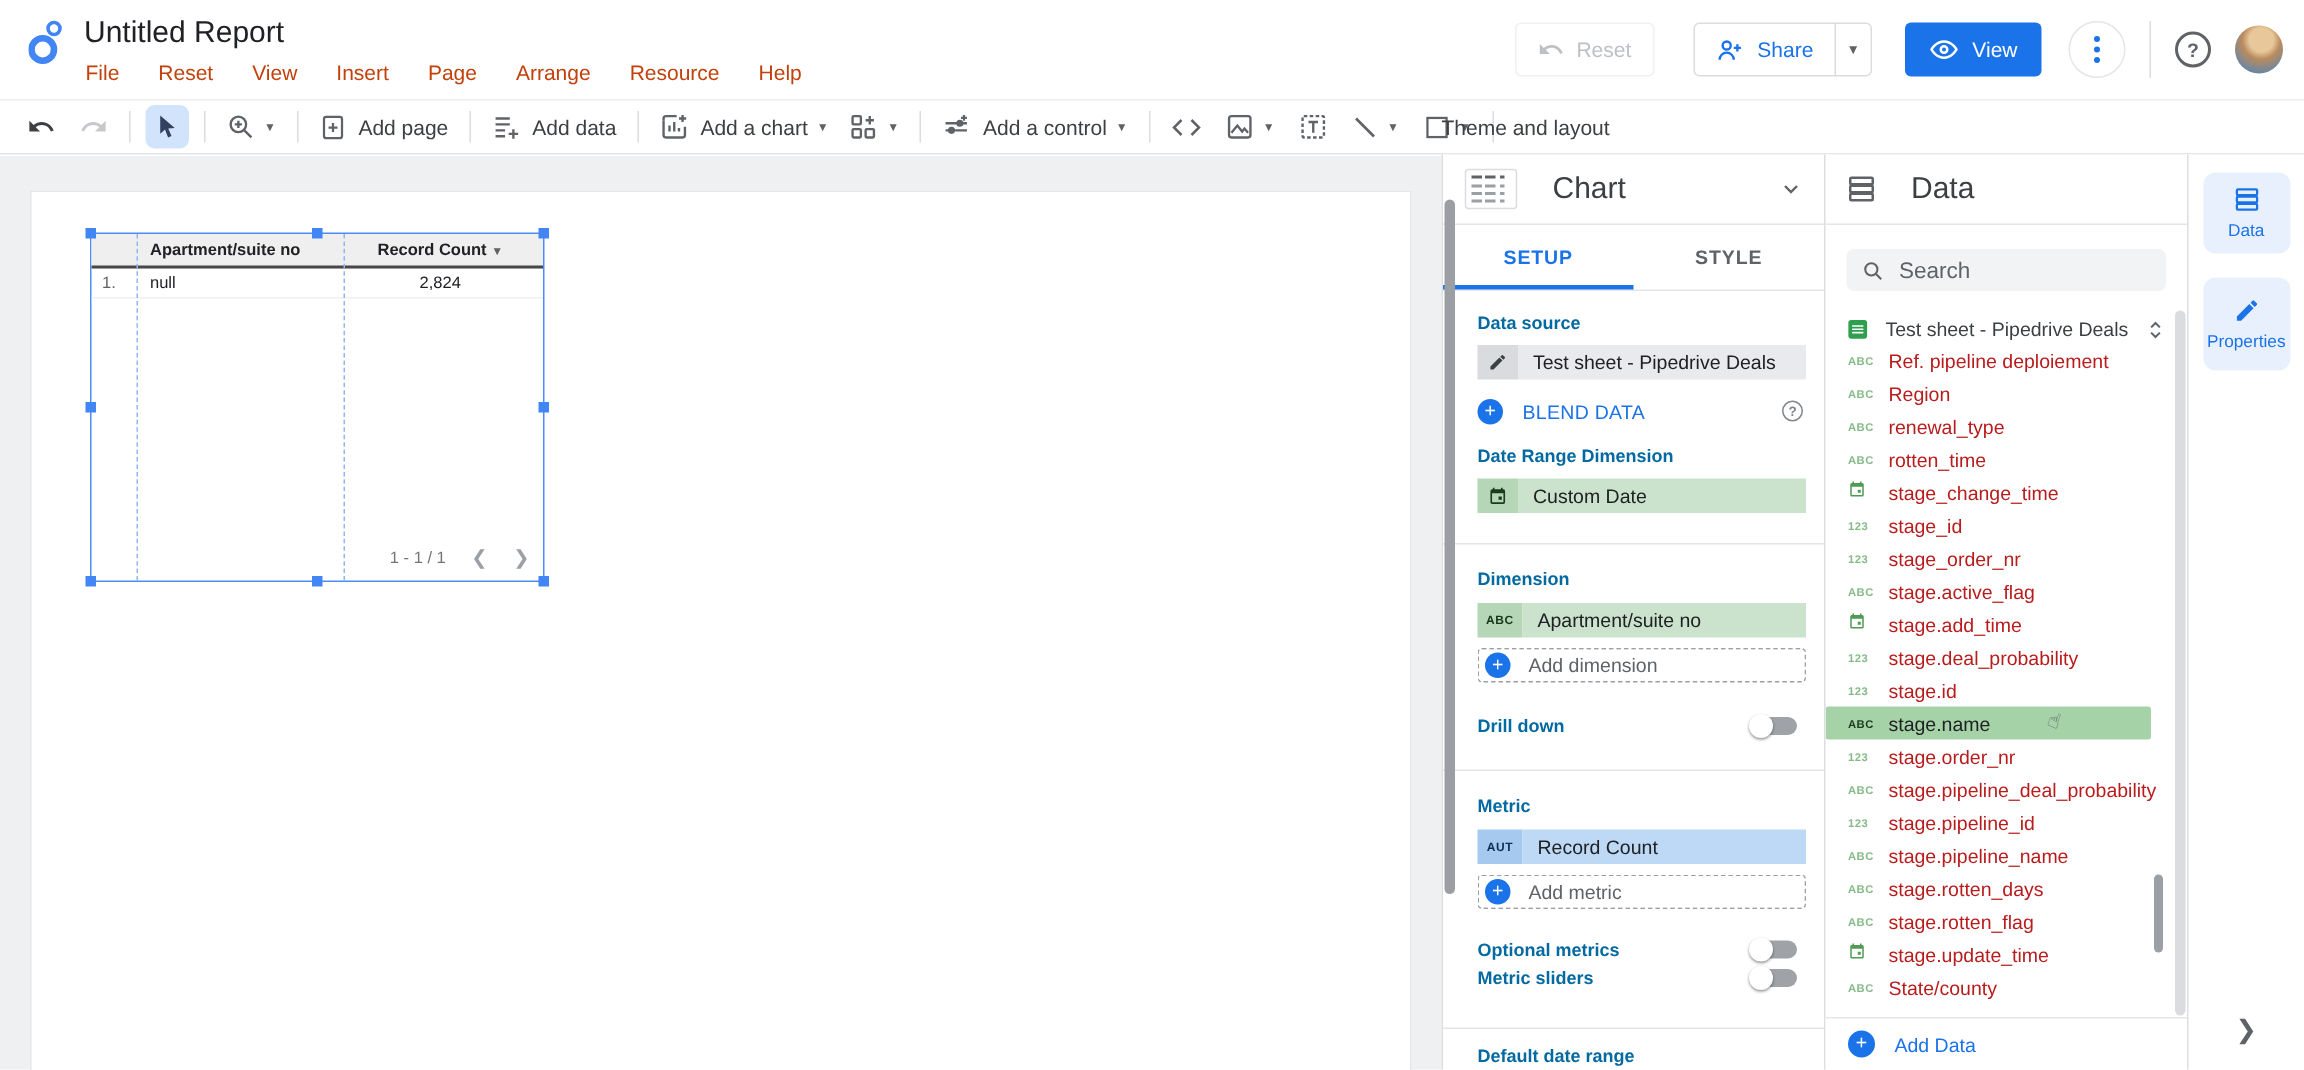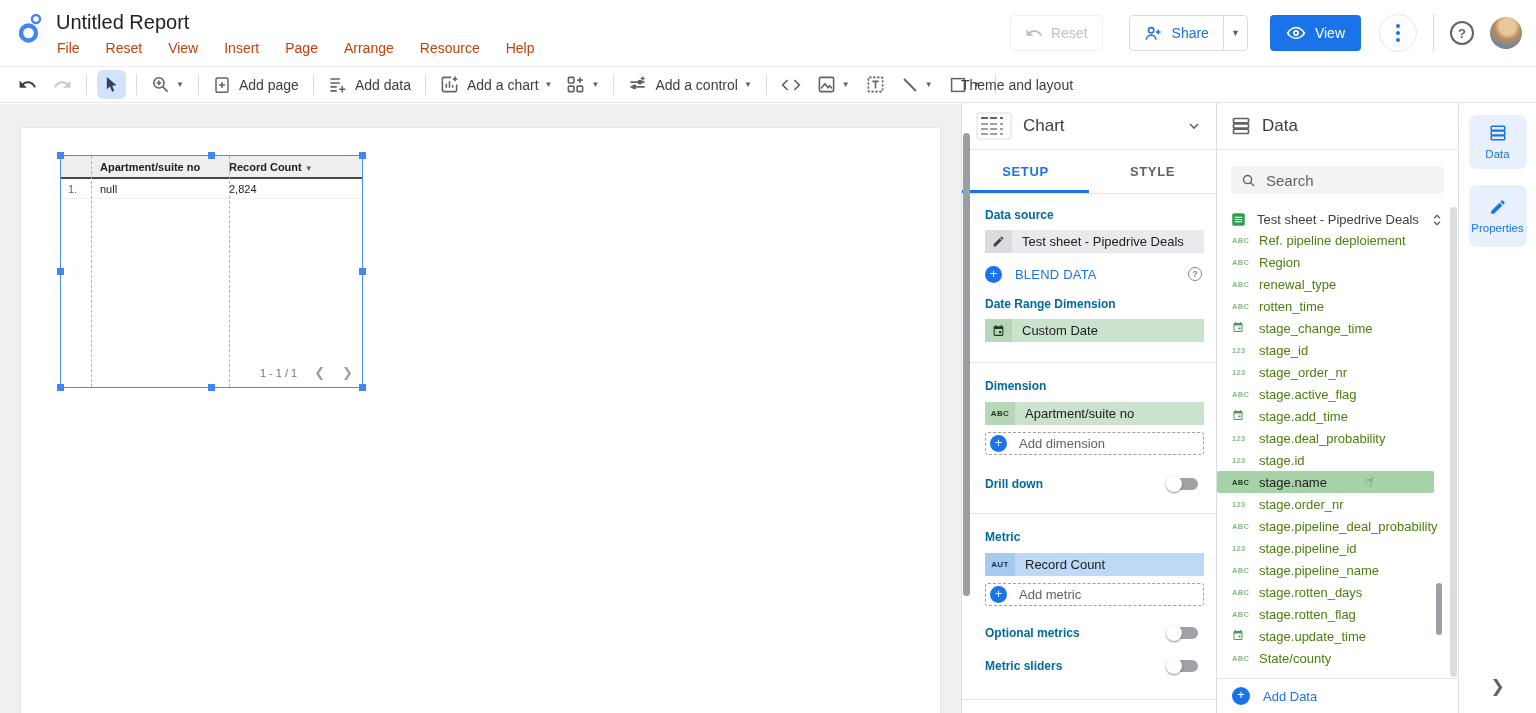--- a/index.html
+++ b/index.html
@@ -42,28 +42,28 @@
   #page { position:absolute; left:20px; top:23px; width:921px; height:620px; background:#fff; border:1px solid #e4e6e8; }
 
   
   #table-widget { position:absolute; left:39px; top:27px; width:303px; height:233px; border:1px solid #4b8cf5; background:#fff; }
   .handle { position:absolute; width:7px; height:7px; background:#4285f4; }
   .col-guide { position:absolute; top:0; bottom:0; border-left:1px dashed #92b6f5; }
   #tw-head { display:flex; height:23px; background:#efefef; border-bottom:2px solid #474747; align-items:center; font-size:11px; font-weight:700; }
   #tw-row { display:flex; height:20px; align-items:center; font-size:11px; border-bottom:1px solid #f0f0f0; }
   .c1 { width:30px; padding-left:7px; color:#5f6368; }
   .c2 { width:138px; padding-left:9px; }
-  .c3 { width:129px; text-align:left; }
+  .c3 { width:129px; text-align:center; }
   #tw-pager { position:absolute; right:9px; bottom:7px; display:flex; align-items:center; gap:17px; font-size:11px; color:#757575; }
   .pager-arrow { font-size:13px; color:#9aa0a6; }
 
   
   #setup-panel { position:absolute; left:961px; top:103px; width:255px; height:610px; background:#fff; border-left:1px solid #dcdee0; overflow:hidden; }
   .panel-header { height:47px; display:flex; align-items:center; padding:0 14px; border-bottom:1px solid #e3e5e8; }
-  .panel-title { font-size:17px; color:#3c4043; margin-left:11px; flex:1; }
+  .panel-title { font-size:20px; color:#3c4043; margin-left:23px; flex:1; }
   #setup-tabs { height:44px; display:flex; border-bottom:1px solid #e3e5e8; position:relative; }
   .tab { flex:1; display:flex; align-items:center; justify-content:center; font-size:13px; font-weight:700; letter-spacing:.6px; }
   #tab-setup { color:#1a73e8; }
   #tab-style { color:#5f6368; }
   #tab-underline { position:absolute; left:0; bottom:0; width:50%; height:3px; background:#1a73e8; }
   #setup-scrollbar { position:absolute; left:1px; top:30px; width:7px; height:463px; background:#9b9fa3; border-radius:4px; z-index:5; }
   #setup-content { padding:14px 12px 0 23px; }
   .sec-label { font-size:12px; font-weight:700; color:#0369a1; }
   .chip { display:flex; height:23px; margin-top:8px; font-size:13px; color:#202124; align-items:stretch; }
   .chip-ico { width:27px; display:flex; align-items:center; justify-content:center; }
@@ -90,21 +90,21 @@
   #data-panel { position:absolute; left:1216px; top:103px; width:242px; height:610px; background:#fff; border-left:1px solid #dcdee0; overflow:hidden; }
   #search-box { margin:16px 14px 0; height:28px; background:#f1f3f4; border-radius:5px; display:flex; align-items:center; padding-left:10px; gap:10px; }
   #search-box input { border:none; outline:none; background:transparent; font-size:15px; color:#3c4043; width:150px; font-family:inherit; }
   #search-box input::placeholder { color:#5f6368; }
   #source-row { margin:18px 14px 0; display:flex; align-items:center; gap:11px; }
   #source-name { flex:1; font-size:13px; color:#3c4043; }
   #field-list { margin-top:8px; height:442px; overflow:hidden; padding-top:0; position:relative; top:-6px; }
   .field-row { height:22px; display:flex; align-items:center; padding-left:15px; position:relative; }
   .field-icon { width:27px; flex:none; }
   .field-icon-text { font-size:7.5px; font-weight:700; color:#86bb89; letter-spacing:.3px; }
-  .field-label { font-size:13px; color:#4d7c0f; white-space:nowrap; }
+  .field-label { font-size:13px; color:#b91c1c; white-space:nowrap; }
   .field-row-highlight { background:#a5d3a7; margin-right:24px; border-radius:2px; }
   .field-row-highlight .field-icon-text { color:#1c3a1e; }
   .field-row-highlight .field-label { color:#202124; }
   .hand-cursor { position:absolute; left:148px; top:2px; font-size:14px; color:#5f6368;
     font-family:"DejaVu Sans",sans-serif; transform:rotate(18deg); }
   #outer-scrollbar { position:absolute; right:1px; top:104px; width:7px; height:470px; background:#dadce0; border-radius:4px; }
   #inner-scrollbar { position:absolute; left:219px; top:480px; width:6px; height:52px; background:#9aa0a6; border-radius:3px; }
   #add-data-row { position:absolute; left:0; right:0; bottom:0; height:35px; border-top:1px solid #e4e5e7; display:flex; align-items:center; gap:13px; padding-left:15px; background:#fff; }
   #add-data-label { color:#1a73e8; font-size:13px; font-weight:500; }
 
@@ -382,21 +382,21 @@
     <div class="add-slot">
       <span class="plus-circle">+</span>
       <span>Add metric</span>
     </div>
     <div class="toggle-row" style="margin-top:18px">
       <span class="sec-label">Optional metrics</span>
       <span class="toggle">
           <span class="knob"></span>
         </span>
     </div>
-    <div class="toggle-row" style="margin-top:15px">
+    <div class="toggle-row" style="margin-top:1px">
       <span class="sec-label">Metric sliders</span>
       <span class="toggle">
           <span class="knob"></span>
         </span>
     </div>
     <div class="divider" style="margin-top:24px;margin-bottom:11px"></div>
     <div class="sec-label">Default date range</div>
   </div>
 </div>
 

